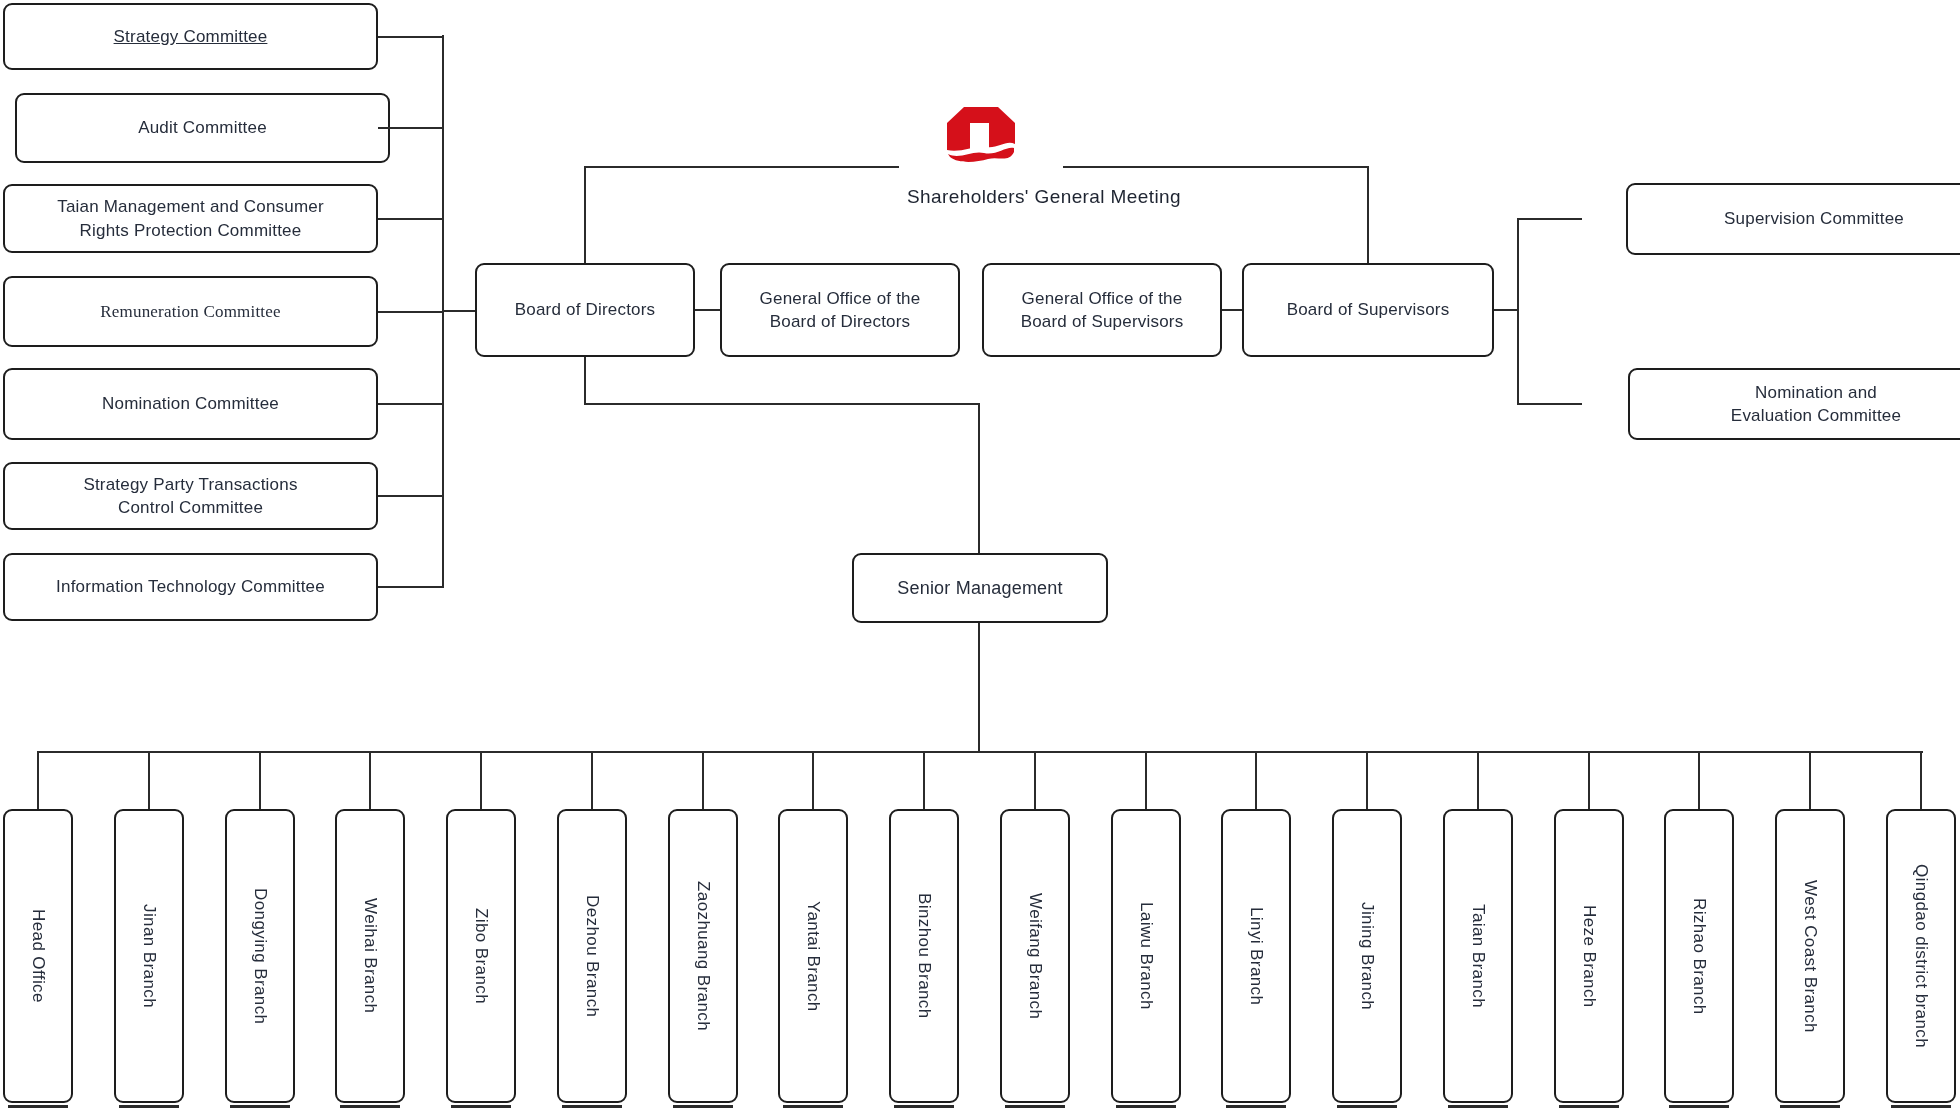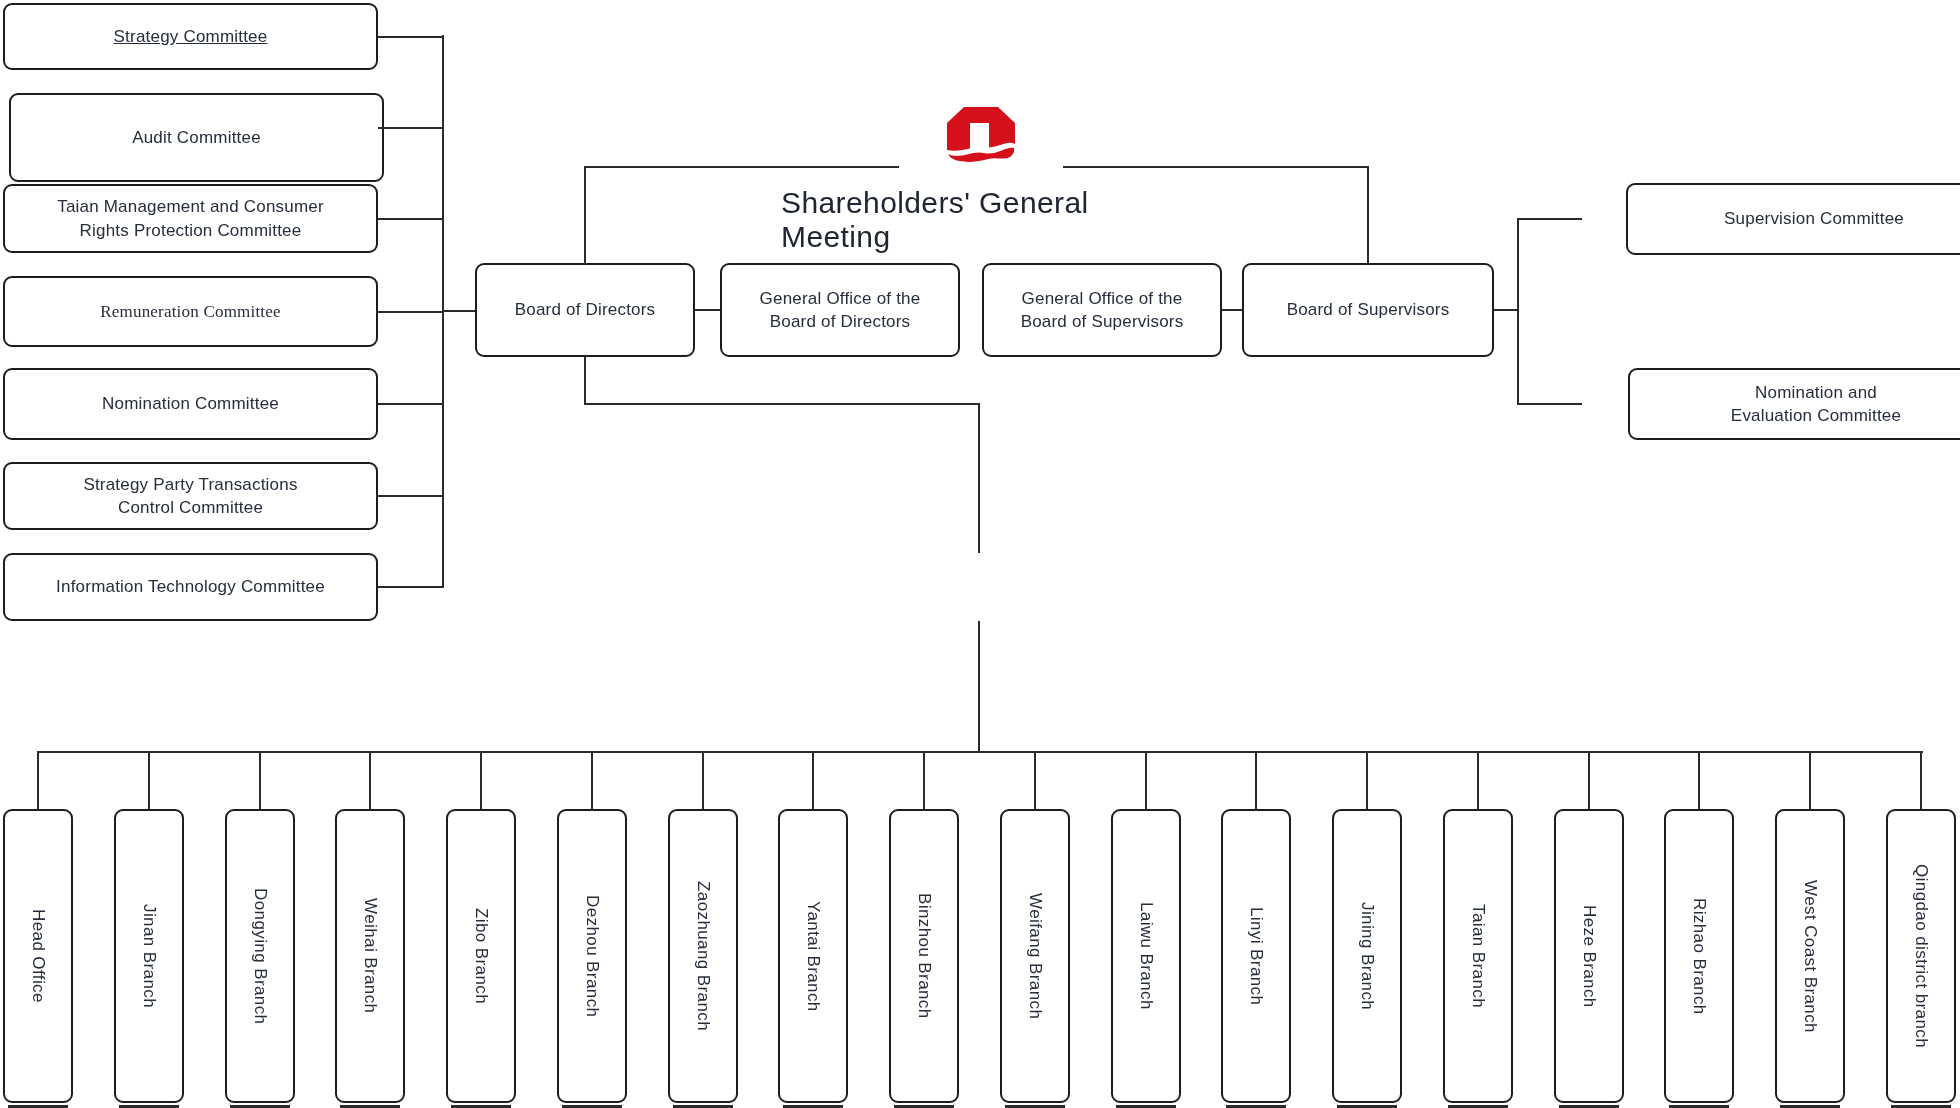--- a/index.html
+++ b/index.html
@@ -30,22 +30,22 @@
     text-align:center;
     font-size:17px;
     line-height:1.38;
     letter-spacing:.2px;
     white-space:pre-line;
     padding:4px 10px;
   }
   .ln{position:absolute;background:var(--line);}
   .chart-title{
     position:absolute;
-    text-align:left;
-    font-size:30px;
+    text-align:right;
+    font-size:19px;
     letter-spacing:.4px;
     color:#1e2431;
   }
   .branch{
     padding:14px 4px;
   }
   .branch .vtext{
     writing-mode:vertical-rl;
     text-orientation:mixed;
     letter-spacing:.4px;
@@ -90,25 +90,26 @@
   <div class="ln" style="left:978px;top:403px;width:2px;height:150px"></div>
   <div class="ln" style="left:978px;top:621px;width:2px;height:131px"></div>
   <div class="ln" style="left:37px;top:751px;width:1886px;height:2px"></div>
 
   <div class="node" style="left:475px;top:263px;width:220px;height:94px">Board of Directors</div>
   <div class="node" style="left:720px;top:263px;width:240px;height:94px">General Office of the
 Board of Directors</div>
   <div class="node" style="left:982px;top:263px;width:240px;height:94px">General Office of the
 Board of Supervisors</div>
   <div class="node" style="left:1242px;top:263px;width:252px;height:94px">Board of Supervisors</div>
+  <div class="node" style="left:852px;top:553px;width:256px;height:70px;font-size:18px">Senior Management</div>
 
   <div id="generated">
       <div class="node" style="left: 3px; top: 3px; width: 375px; height: 67px; text-decoration: underline;">Strategy Committee</div>
       <div class="ln" style="left: 378px; top: 36px; width: 64px; height: 2px;"></div>
-      <div class="node" style="left: 9px; top: 93px; width: 375px; height: 89px;">Audit Committee</div>
+      <div class="node" style="left: 15px; top: 93px; width: 375px; height: 70px;">Audit Committee</div>
       <div class="ln" style="left: 378px; top: 127px; width: 64px; height: 2px;"></div>
       <div class="node" style="left: 3px; top: 184px; width: 375px; height: 69px;">Taian Management and Consumer
 Rights Protection Committee</div>
       <div class="ln" style="left: 378px; top: 218px; width: 64px; height: 2px;"></div>
       <div class="node" style="left: 3px; top: 276px; width: 375px; height: 71px; font-family: Liberation Serif, serif;">Remuneration Committee</div>
       <div class="ln" style="left: 378px; top: 311px; width: 64px; height: 2px;"></div>
       <div class="node" style="left: 3px; top: 368px; width: 375px; height: 72px;">Nomination Committee</div>
       <div class="ln" style="left: 378px; top: 403px; width: 64px; height: 2px;"></div>
       <div class="node" style="left: 3px; top: 462px; width: 375px; height: 68px;">Strategy Party Transactions
 Control Committee</div>

